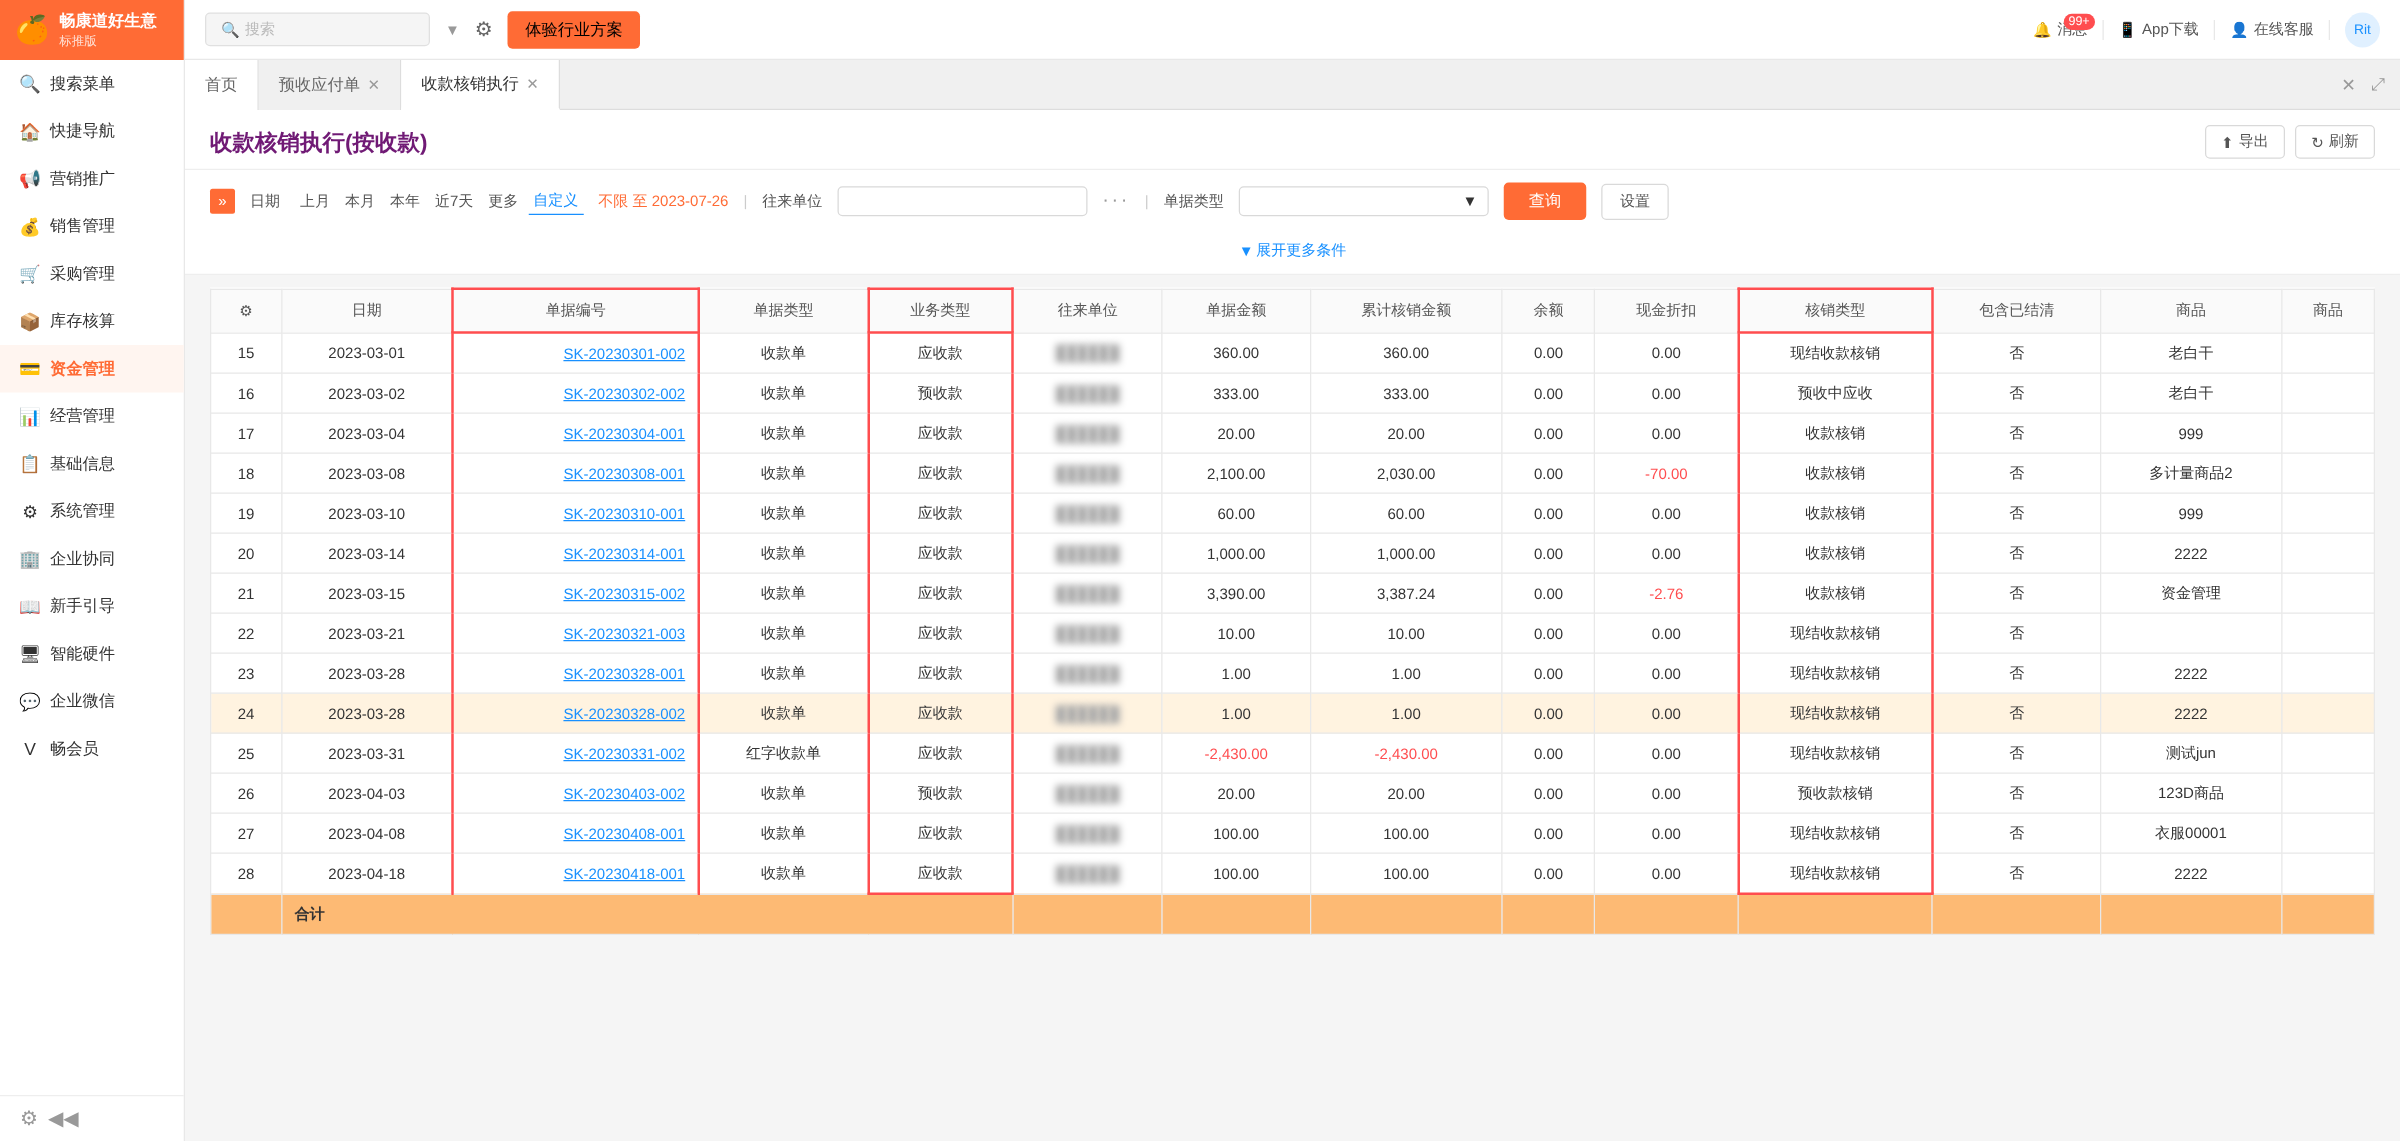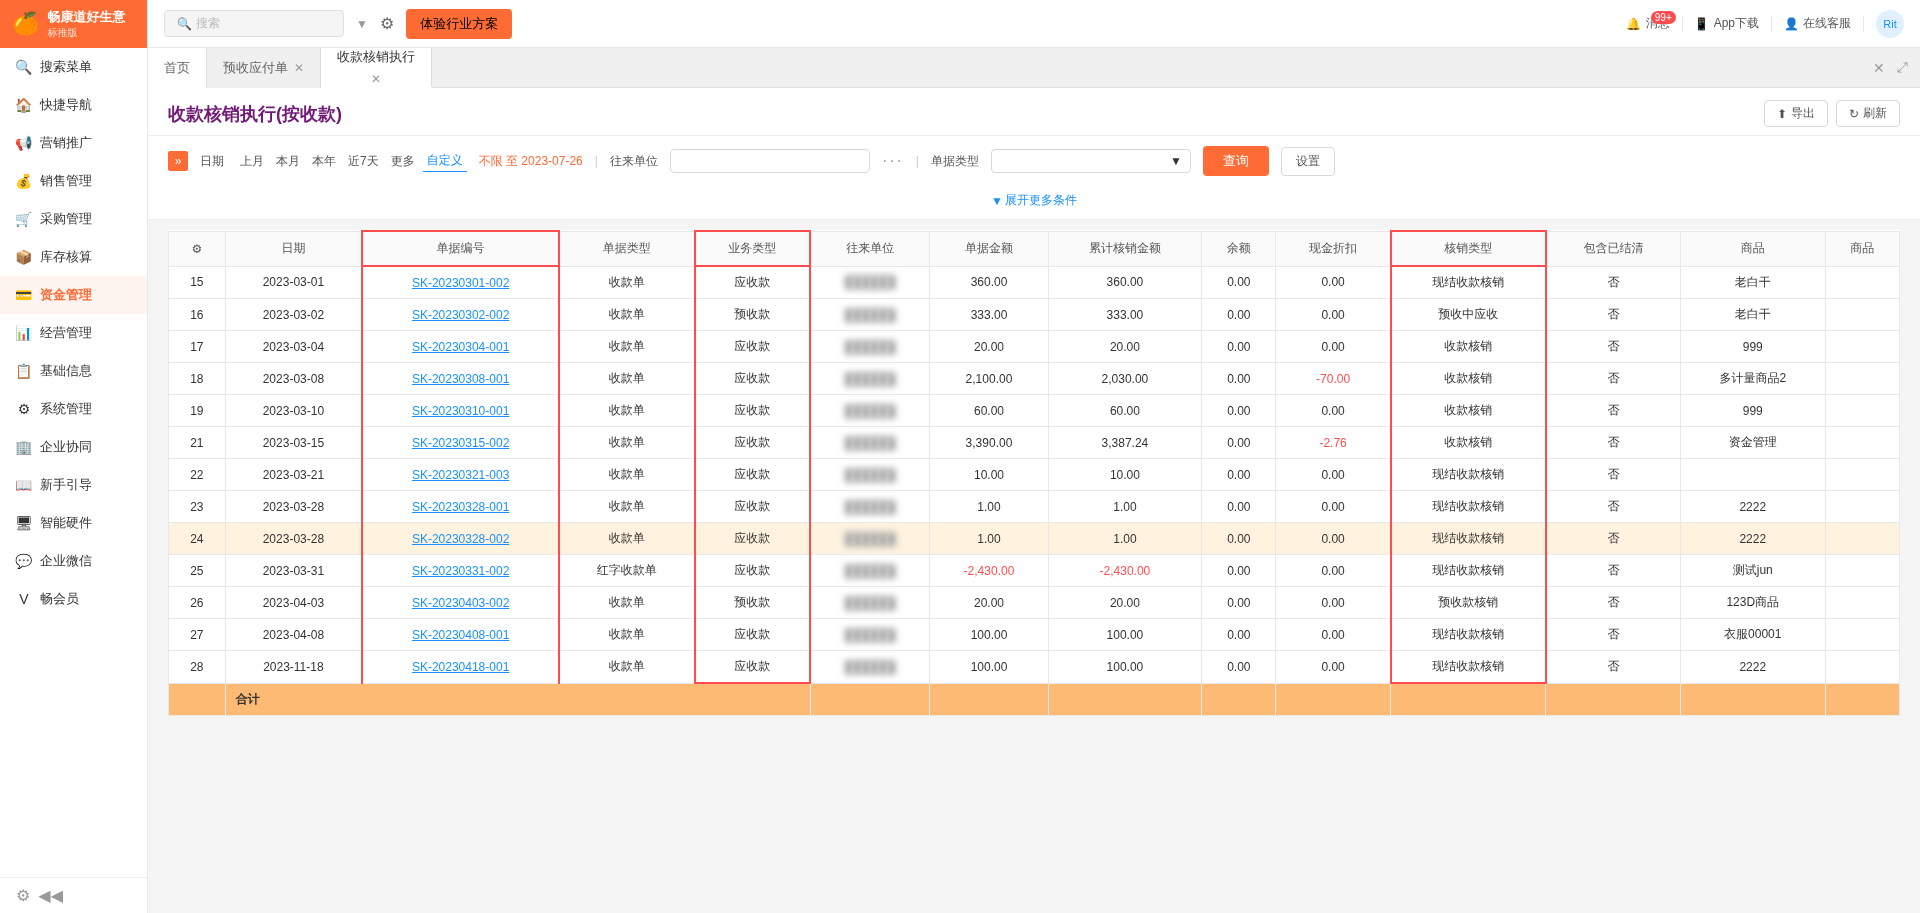--- a/index.html
+++ b/index.html
@@ -29,21 +29,21 @@
     .topbar-notice { display: flex; align-items: center; gap: 4px; color: #555; font-size: 12px; cursor: pointer; position: relative; }
     .topbar-badge { background: #ff4d4f; color: #fff; font-size: 10px; border-radius: 8px; padding: 1px 4px; position: absolute; top: -4px; right: -6px; }
     .topbar-divider { width: 1px; height: 16px; background: #e8e8e8; }
     .topbar-app { display: flex; align-items: center; gap: 4px; color: #555; font-size: 12px; cursor: pointer; }
     .topbar-service { display: flex; align-items: center; gap: 4px; color: #555; font-size: 12px; cursor: pointer; }
     .topbar-user { background: #e0f0ff; border-radius: 50%; width: 28px; height: 28px; display: flex; align-items: center; justify-content: center; font-size: 11px; color: #1890ff; cursor: pointer; }
 
     
     .tabbar { height: 40px; background: #f0f0f0; display: flex; align-items: center; padding: 0 0 0 0; border-bottom: 1px solid #ddd; }
     .tab { height: 40px; display: flex; align-items: center; padding: 0 16px; gap: 6px; cursor: pointer; font-size: 13px; color: #666; border-right: 1px solid #ddd; background: #f0f0f0; }
-    .tab.active { background: #fff; color: #333; border-bottom: 2px solid #fff; font-weight: 500; flex-direction: column; }
+    .tab.active { background: #fff; color: #333; border-bottom: 2px solid #fff; font-weight: 500; }
     .tab-close { color: #999; font-size: 12px; cursor: pointer; }
     .tab-home { background: #fff; }
     .tabbar-spacer { flex: 1; }
     .tabbar-controls { display: flex; align-items: center; gap: 4px; padding-right: 8px; }
     .tabbar-ctrl-btn { color: #999; font-size: 14px; cursor: pointer; padding: 4px; }
 
     
     .page-content { flex: 1; overflow: hidden; display: flex; flex-direction: column; background: #f5f5f5; }
 
     
@@ -71,21 +71,21 @@
 
     
     .table-section { flex: 1; overflow: auto; padding: 0 20px 10px; background: #f5f5f5; }
 
     
     .data-table { width: 100%; border-collapse: collapse; background: #fff; margin-top: 10px; }
     .data-table th { background: #fafafa; border: 1px solid #e8e8e8; padding: 8px 10px; font-size: 12px; color: #555; font-weight: normal; white-space: nowrap; text-align: center; }
     .data-table td { border: 1px solid #e8e8e8; padding: 7px 10px; font-size: 12px; color: #333; white-space: nowrap; text-align: center; background: #fff; }
     .data-table tr.highlighted td { background: #fff3e0; }
     .data-table tr.highlighted td { background: #fff3e0; }
-    .data-table .link { color: #1890ff; text-decoration: underline; cursor: pointer; }
+    .data-table .link { color: #1890ff; text-decoration: underline; cursor: pointer; text-align: right; }
     .data-table .negative { color: #ff4d4f; }
     .data-table tfoot td { background: #fdba74; font-weight: bold; }
 
     
     .th-highlighted { border: 2px solid #ff4d4f !important; }
     .td-highlighted { border-left: 2px solid #ff4d4f !important; border-right: 2px solid #ff4d4f !important; }
     .td-highlighted-top { border-top: 2px solid #ff4d4f !important; }
     .td-highlighted-bottom { border-bottom: 2px solid #ff4d4f !important; }
 
     .filter-row { display: flex; align-items: center; gap: 12px; width: 100%; }
@@ -370,20 +370,36 @@
               <td>60.00</td>
               <td>60.00</td>
               <td>0.00</td>
               <td>0.00</td>
               <td class="td-highlighted">收款核销</td>
               <td>否</td>
               <td>999</td>
               <td></td>
             </tr>
             <tr>
+              <td>20</td>
+              <td>2023-03-14</td>
+              <td class="link td-highlighted">SK-20230314-001</td>
+              <td>收款单</td>
+              <td class="td-highlighted">应收款</td>
+              <td style="color: transparent; text-shadow: rgb(170, 170, 170) 0px 0px 6px;">██████</td>
+              <td>1,000.00</td>
+              <td>1,000.00</td>
+              <td>0.00</td>
+              <td>0.00</td>
+              <td class="td-highlighted">收款核销</td>
+              <td>否</td>
+              <td>2222</td>
+              <td></td>
+            </tr>
+            <tr>
               <td>21</td>
               <td>2023-03-15</td>
               <td class="link td-highlighted">SK-20230315-002</td>
               <td>收款单</td>
               <td class="td-highlighted">应收款</td>
               <td style="color: transparent; text-shadow: rgb(170, 170, 170) 0px 0px 6px;">██████</td>
               <td>3,390.00</td>
               <td>3,387.24</td>
               <td>0.00</td>
               <td class="negative">-2.76</td>
@@ -483,21 +499,21 @@
               <td>100.00</td>
               <td>0.00</td>
               <td>0.00</td>
               <td class="td-highlighted">现结收款核销</td>
               <td>否</td>
               <td>衣服00001</td>
               <td></td>
             </tr>
             <tr>
               <td>28</td>
-              <td>2023-11-18</td>
+              <td>2023-04-18</td>
               <td class="link td-highlighted">SK-20230418-001</td>
               <td>收款单</td>
               <td class="td-highlighted td-highlighted-bottom">应收款</td>
               <td style="color: transparent; text-shadow: rgb(170, 170, 170) 0px 0px 6px;">██████</td>
               <td>100.00</td>
               <td>100.00</td>
               <td>0.00</td>
               <td>0.00</td>
               <td class="td-highlighted td-highlighted-bottom">现结收款核销</td>
               <td>否</td>

